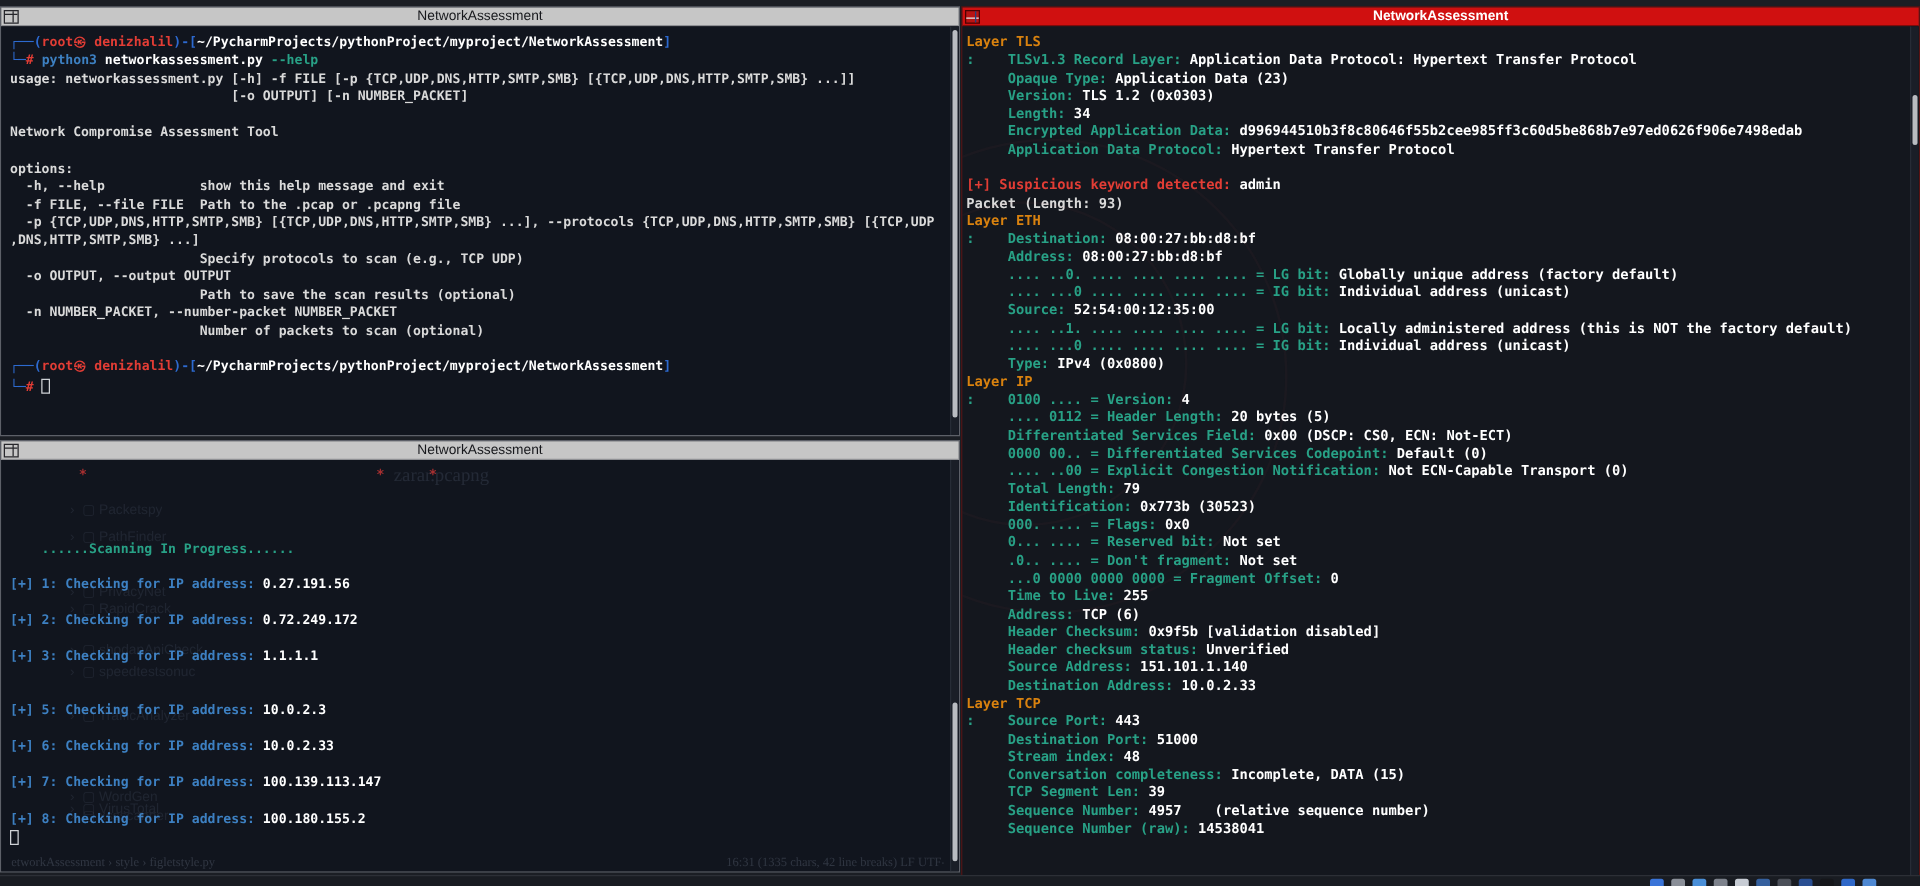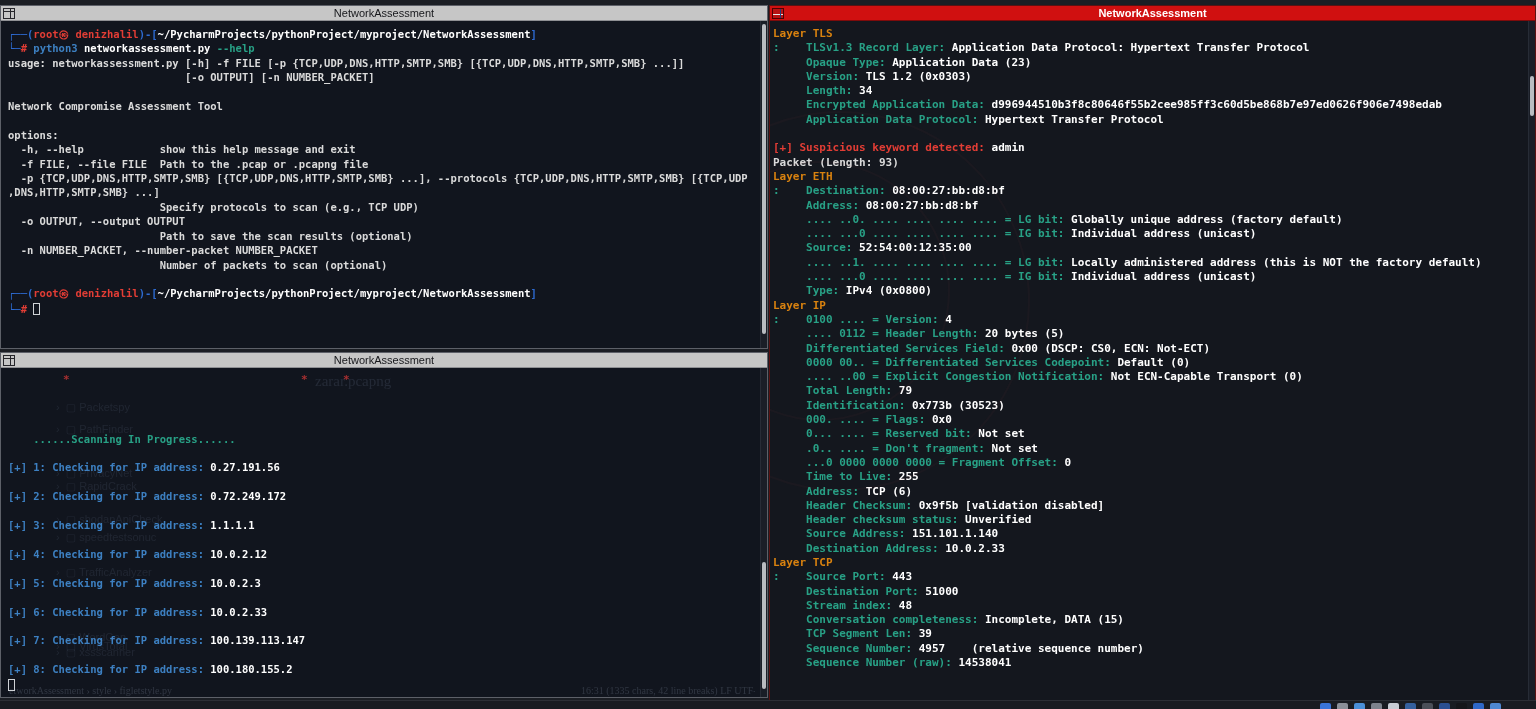--- a/index.html
+++ b/index.html
@@ -123,21 +123,20 @@
         <div class="t-line"> </div>
         <div class="t-line"> </div>
         <div class="t-line"><span class="c-teal">    ......Scanning In Progress......</span></div>
         <div class="t-line"> </div>
         <div class="t-line"><span class="c-steel">[+] 1: Checking for IP address: </span><span class="c-white">0.27.191.56</span></div>
         <div class="t-line"> </div>
         <div class="t-line"><span class="c-steel">[+] 2: Checking for IP address: </span><span class="c-white">0.72.249.172</span></div>
         <div class="t-line"> </div>
         <div class="t-line"><span class="c-steel">[+] 3: Checking for IP address: </span><span class="c-white">1.1.1.1</span></div>
         <div class="t-line"> </div>
-        <div class="t-line"><span class="c-steel">[+] 4: Checking for IP address: </span><span class="c-white">10.0.2.12</span></div>
         <div class="t-line"> </div>
         <div class="t-line"><span class="c-steel">[+] 5: Checking for IP address: </span><span class="c-white">10.0.2.3</span></div>
         <div class="t-line"> </div>
         <div class="t-line"><span class="c-steel">[+] 6: Checking for IP address: </span><span class="c-white">10.0.2.33</span></div>
         <div class="t-line"> </div>
         <div class="t-line"><span class="c-steel">[+] 7: Checking for IP address: </span><span class="c-white">100.139.113.147</span></div>
         <div class="t-line"> </div>
         <div class="t-line"><span class="c-steel">[+] 8: Checking for IP address: </span><span class="c-white">100.180.155.2</span></div>
         <div class="t-line"><span class="cursor"></span></div>
       </div>

